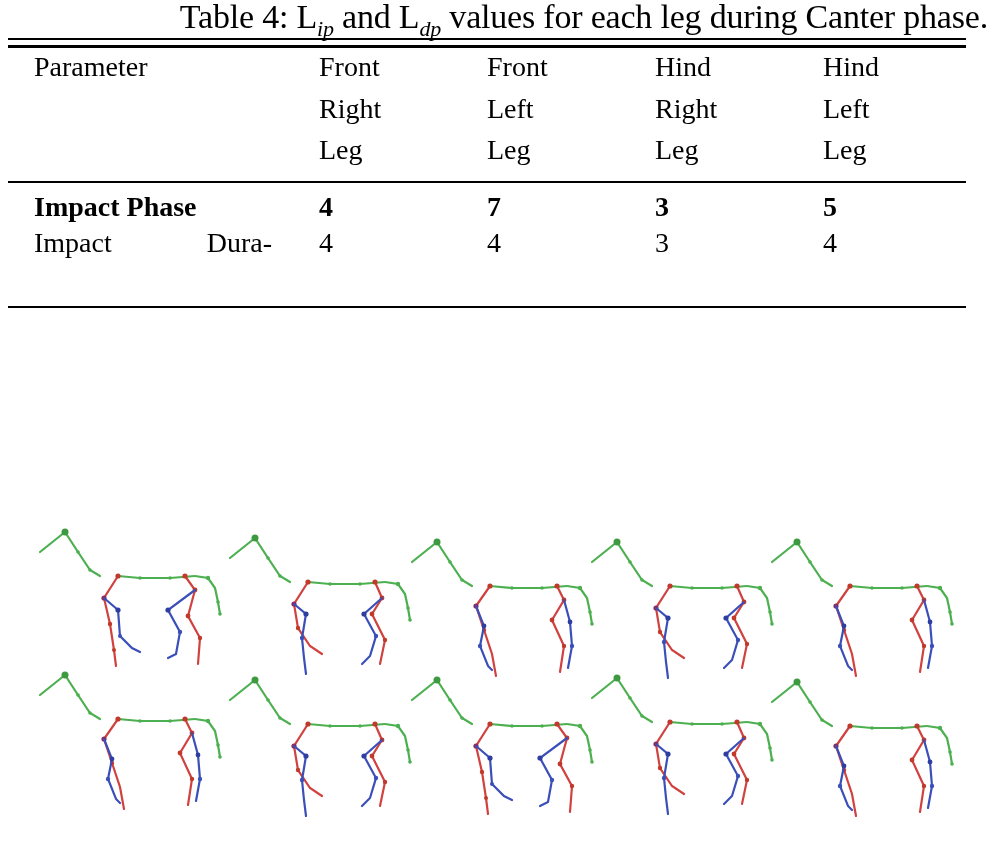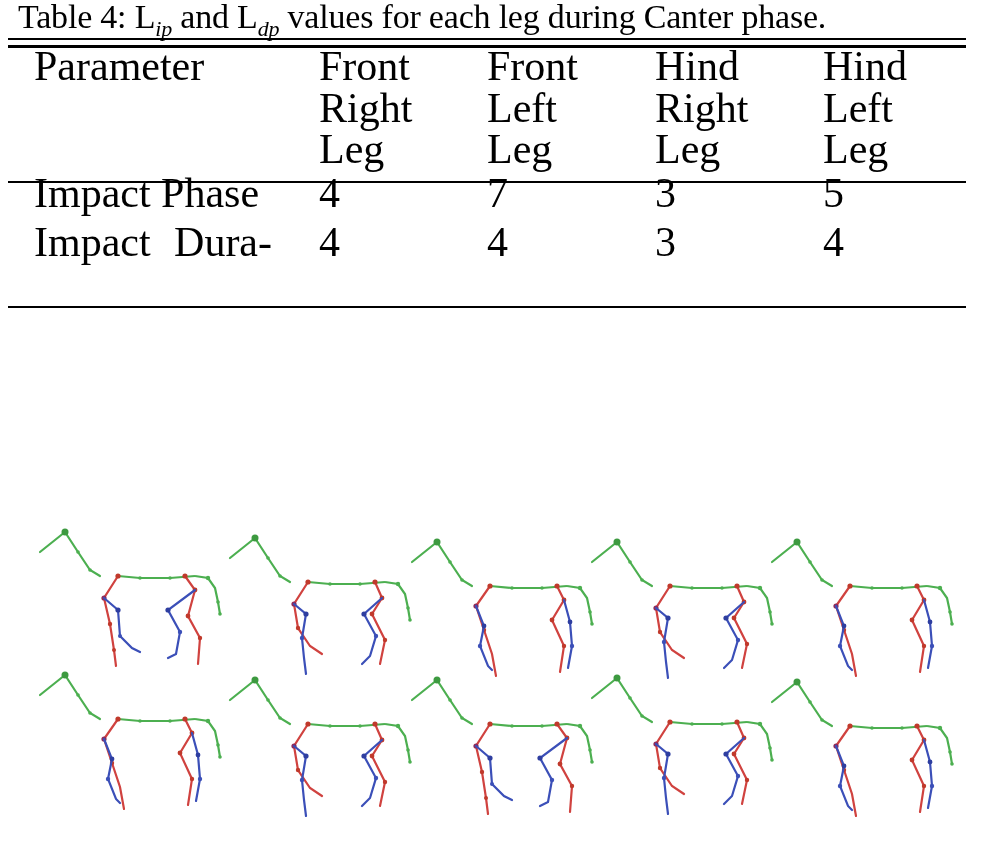--- a/index.html
+++ b/index.html
@@ -4,39 +4,39 @@
 <style>
   html, body { margin: 0; padding: 0; background: #ffffff; }
   body {
     width: 988px; height: 862px; position: relative; overflow: hidden;
     font-family: "Liberation Serif", "DejaVu Serif", serif;
     color: #000;
   }
   .caption {
     position: absolute; left: 0; top: 0; width: 988px;
     font-size: 34px; line-height: 34px; white-space: nowrap;
-    text-align: left; padding-left: 18px; box-sizing: border-box;
+    text-align: right; padding-left: 9px; box-sizing: border-box;
     letter-spacing: -0.2px;
   }
   .caption .sub { font-style: italic; font-size: 22px; position: relative; top: 8px; }
   .rule { position: absolute; left: 8px; width: 958px; background: #000; }
   .rule.top1 { top: 38px; height: 2px; }
   .rule.top2 { top: 45px; height: 3px; }
   .rule.mid { top: 181px; height: 2px; }
   .rule.bot { top: 306px; height: 2px; }
 
-  .cell { position: absolute; font-size: 42px; line-height: 41.5px; white-space: nowrap; }
+  .cell { position: absolute; font-size: 28px; line-height: 41.5px; white-space: nowrap; }
   .hdr { top: 46px; }
   .col0 { left: 34px; }
   .col1 { left: 319px; }
   .col2 { left: 487px; }
   .col3 { left: 655px; }
   .col4 { left: 823px; }
   .hdr .line { display: block; }
-  .row1 { top: 173px; }
+  .row1 { top: 186px; font-weight: bold; }
   .row2 { top: 222px; }
   .row2.col0 { width: 238px; }
   .row2.col0 .just { display: flex; justify-content: space-between; width: 238px; }
   .row2.col0 .cont { display: block; }
 
   .figs { position: absolute; left: 40px; top: 520px; width: 920px; height: 300px; }
   svg { overflow: visible; }
 </style>
 </head>
 <body>

